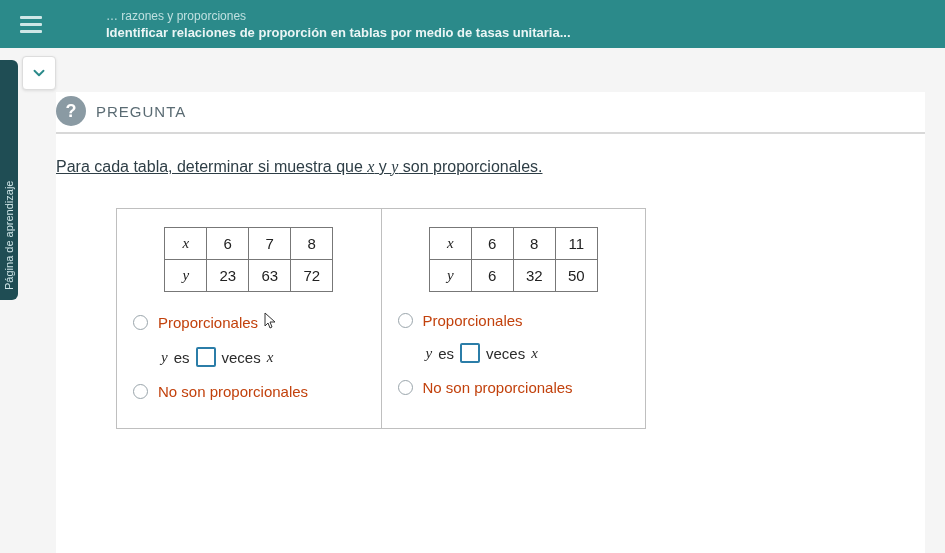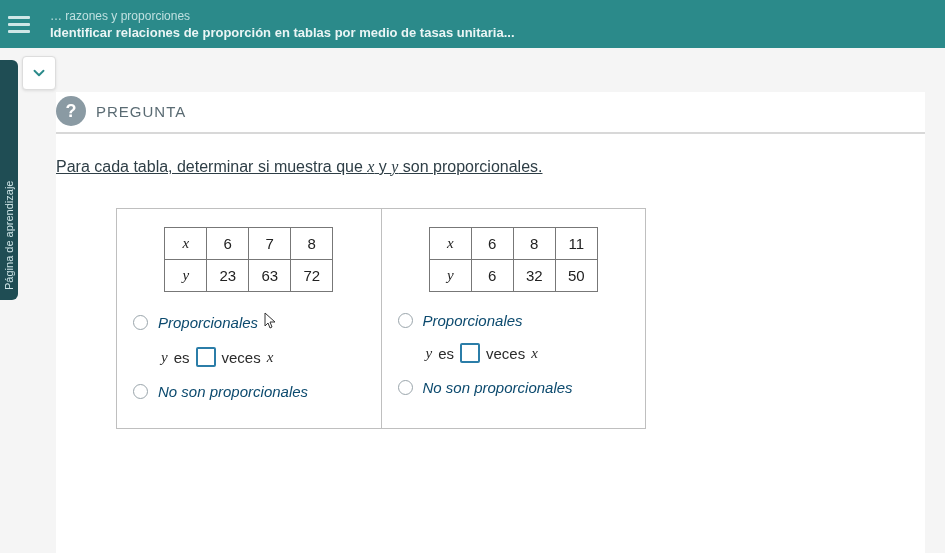--- a/index.html
+++ b/index.html
@@ -10,21 +10,22 @@
   height: 553px;
   overflow: hidden;
   position: relative;
 }
 .topbar {
   background: #2b8a8a;
   color: #e8f3f3;
   height: 48px;
   display: flex;
   align-items: center;
-  padding-left: 8px;
+  padding-left: 20px;
+  gap: 44px;
 }
 .hamburger {
   width: 24px;
   height: 24px;
   display: flex;
   flex-direction: column;
   justify-content: center;
   gap: 4px;
   margin-right: 18px;
   cursor: pointer;
@@ -159,23 +160,22 @@
   color: #222;
 }
 table.data td.hd {
   font-style: italic;
   font-family: Georgia, serif;
 }
 .option-row {
   display: flex;
   align-items: center;
   font-size: 15px;
-  color: #0c4a6e;
+  color: #c2410c;
   margin-bottom: 14px;
-  font-style: italic;
 }
 .radio {
   width: 15px;
   height: 15px;
   border: 1.5px solid #9aa5ab;
   border-radius: 50%;
   margin-right: 10px;
   flex-shrink: 0;
   cursor: pointer;
 }

